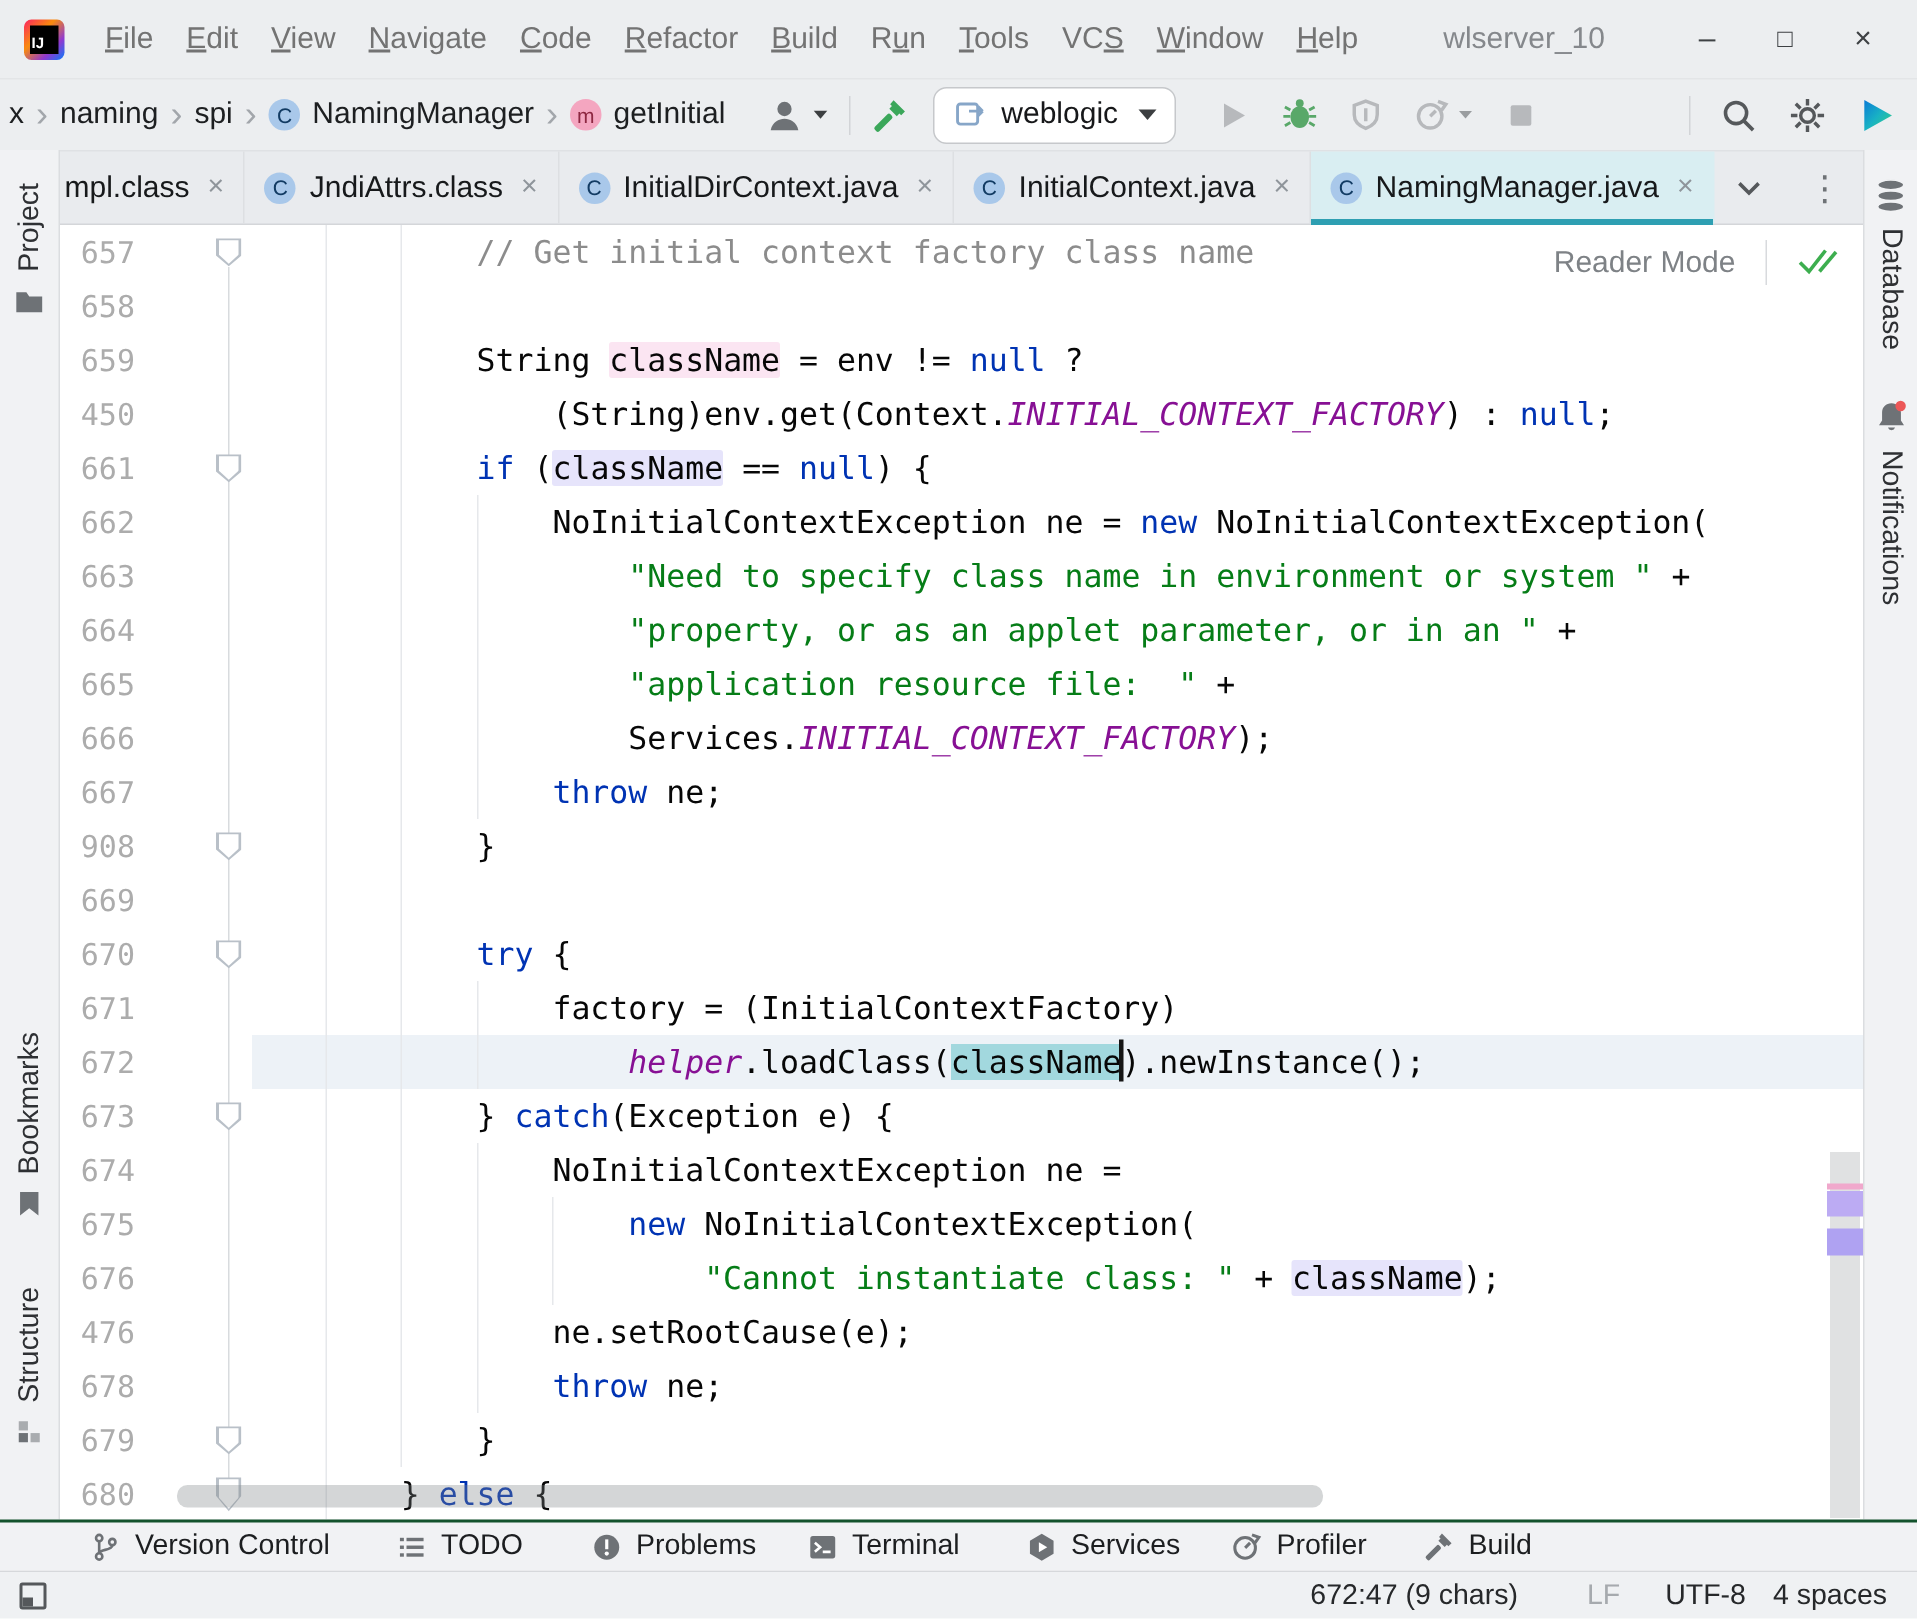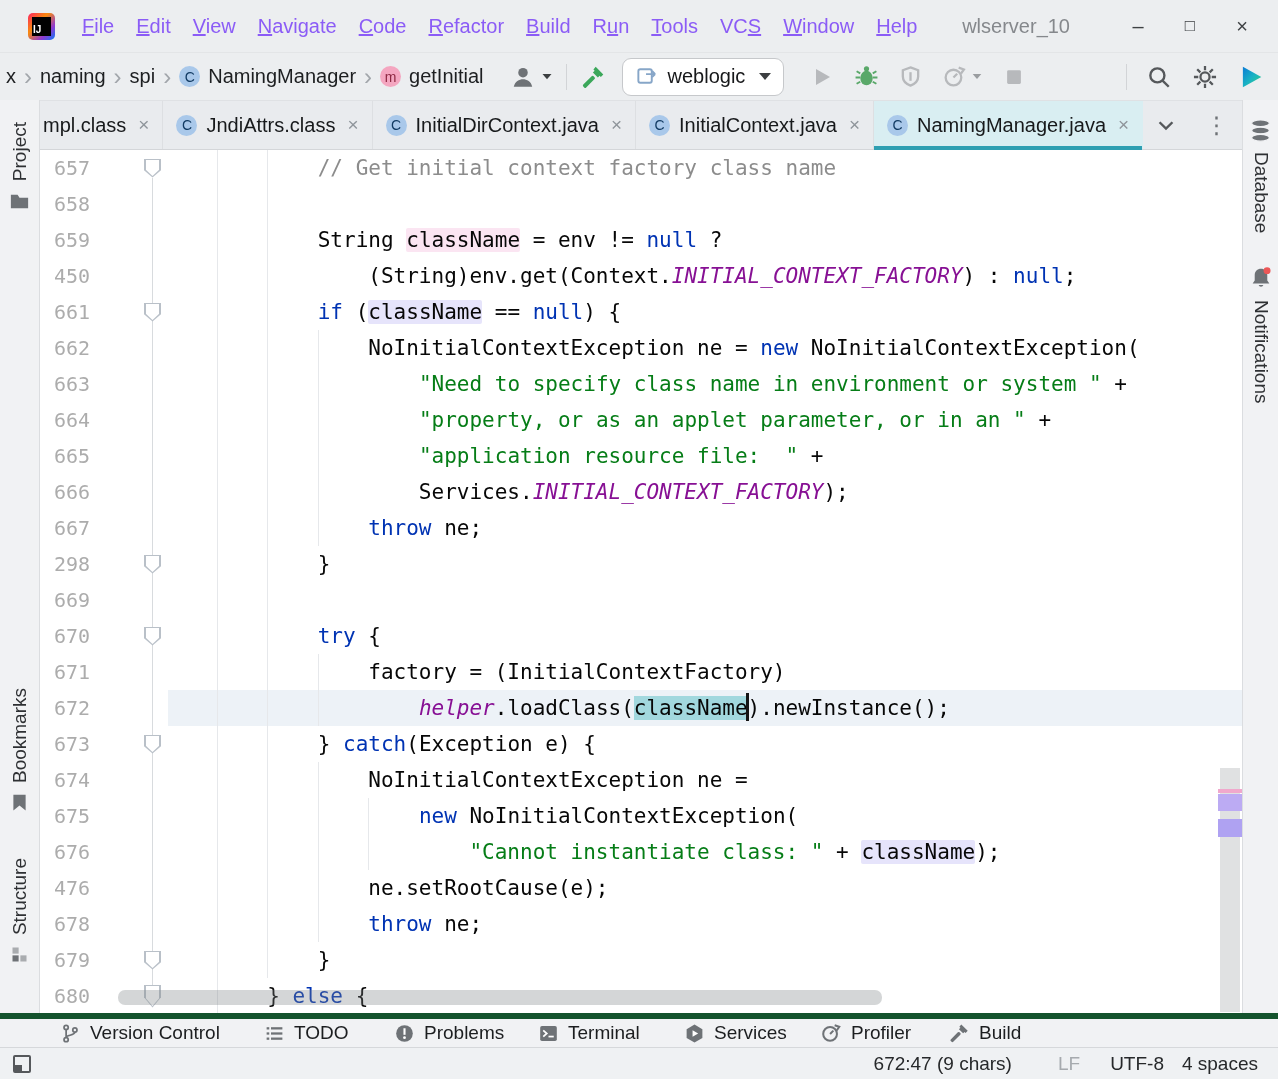--- a/index.html
+++ b/index.html
@@ -1,26 +1,26 @@
 <!DOCTYPE html>
 <html><head>
 <meta charset="utf-8">
 <style>
   * { box-sizing: border-box; }
   body { margin:0; width:1278px; height:1079px; overflow:hidden; background:#fff;
          font-family:"Liberation Sans", sans-serif; }
   .window { position:relative; width:1278px; height:1079px; background:#ECEEF0; }
 
   
-  .titlebar { height:52px; display:flex; align-items:center; padding-left:28px; background:#ECEEF0; }
+  .titlebar { height:52px; display:flex; align-items:center; padding-left:16px; background:#ECEEF0; }
   .logo { width:27px; height:27px; border-radius:5px; margin-right:16px; position:relative;
           background:linear-gradient(135deg,#FC2361,#F98B0D 38%,#9039D0 72%,#087CFA); }
   .logo i { position:absolute; inset:4px; background:#000; color:#fff; font-style:normal;
             font-size:10px; font-weight:bold; display:flex; align-items:flex-end; padding:1px; }
-  .menu-item { font-size:20px; color:#8b5cf6; padding:4px 11px; cursor:default; }
+  .menu-item { font-size:20px; color:#737373; padding:4px 11px; cursor:default; }
   .win-title { color:#85888C; font-size:20px; margin-left:auto; white-space:nowrap; }
   .win-controls { display:flex; align-items:center; margin-left:42px; padding-right:10px; }
   .win-btn { width:52px; text-align:center; font-size:20px; color:#3E4144; }
 
   
   .toolbar { height:48px; display:flex; align-items:center; padding:0 14px 0 6px; background:#ECEEF0;
              border-top:1px solid #E3E5E7; }
   .crumb { font-size:20px; color:#1d1f21; display:flex; align-items:center; gap:8px; white-space:nowrap; }
   .crumb-sep { color:#A2A6AB; font-size:24px; margin:0 8px; line-height:1; }
   .cicon { width:21px; height:21px; border-radius:50%; font-size:14px; display:flex;
@@ -81,21 +81,21 @@
   .fold.arrow { height:23px; clip-path:polygon(0 0,100% 0,100% 55%,50% 100%,0 55%); }
   .reader { position:absolute; top:10px; right:14px; display:flex; align-items:center; gap:20px; z-index:5; }
   .reader-label { font-family:"Liberation Sans",sans-serif; font-size:20px; color:#7E8286; }
   .reader-sep { width:1px; height:30px; background:#D8DADD; }
   .vthumb { position:absolute; right:2px; top:618px; width:20px; height:244px; background:rgba(130,135,140,.25); }
   .smark { position:absolute; right:0; width:24px; }
   .hscroll { position:absolute; left:78px; top:840px; width:764px; height:15px; border-radius:7px;
              background:rgba(125,130,135,.33); z-index:4; }
 
   
-  .bottombar { position:relative; height:34px; background:#F1F2F4; border-top:6px solid #14532d; }
+  .bottombar { position:relative; height:34px; background:#F1F2F4; border-top:2px solid #14532d; }
   .tool-btn { position:absolute; top:0; height:100%; display:flex; align-items:center; gap:9px;
               font-size:19px; color:#1c1e20; white-space:nowrap; }
   .statusbar { height:32px; background:#EFF1F3; border-top:1px solid #D6D8DB; display:flex;
                align-items:center; padding:0 20px 0 10px; font-size:19px; color:#26282a; }
   .status-msg { margin-left:12px; white-space:nowrap; }
   .status-right { margin-left:auto; display:flex; align-items:center; white-space:nowrap; }
   .st-lf { color:#A6AAAE; margin-left:46px; }
   .st-enc { margin-left:30px; } .st-ind { margin-left:18px; }
 </style>
 </head>
@@ -357,21 +357,21 @@
             <div class="ln" style="top: 216px;">663</div>
             <div class="code-line" style="top: 216px;"><span class="c-plain">                    </span><span class="c-str">"Need to specify class name in environment or system "</span><span class="c-plain"> +</span></div>
             <div class="ln" style="top: 252px;">664</div>
             <div class="code-line" style="top: 252px;"><span class="c-plain">                    </span><span class="c-str">"property, or as an applet parameter, or in an "</span><span class="c-plain"> +</span></div>
             <div class="ln" style="top: 288px;">665</div>
             <div class="code-line" style="top: 288px;"><span class="c-plain">                    </span><span class="c-str">"application resource file:  "</span><span class="c-plain"> +</span></div>
             <div class="ln" style="top: 324px;">666</div>
             <div class="code-line" style="top: 324px;"><span class="c-plain">                    Services.</span><span class="c-const">INITIAL_CONTEXT_FACTORY</span><span class="c-plain">);</span></div>
             <div class="ln" style="top: 360px;">667</div>
             <div class="code-line" style="top: 360px;"><span class="c-plain">                </span><span class="c-kw">throw</span><span class="c-plain"> ne;</span></div>
-            <div class="ln" style="top: 396px;">298</div>
+            <div class="ln" style="top: 396px;">908</div>
             <div class="fold" style="top: 404.5px;">
               <i></i>
             </div>
             <div class="code-line" style="top: 396px;"><span class="c-plain">            }</span></div>
             <div class="ln" style="top: 432px;">669</div>
             <div class="code-line" style="top: 432px;"></div>
             <div class="ln" style="top: 468px;">670</div>
             <div class="fold" style="top: 476.5px;">
               <i></i>
             </div>
@@ -400,20 +400,30 @@
               <i></i>
             </div>
             <div class="code-line" style="top: 792px;"><span class="c-plain">            }</span></div>
             <div class="ln" style="top: 828px;">680</div>
             <div class="fold arrow" style="top: 834.5px;">
               <i></i>
             </div>
             <div class="code-line" style="top: 828px;"><span class="c-plain">        } </span><span class="c-kw">else</span><span class="c-plain"> {</span></div>
           </div>
 
+        <div class="reader">
+          <span class="reader-label">Reader Mode</span>
+          <span class="reader-sep"></span>
+          <span class="icn">
+              <svg width="30" height="22" viewBox="0 0 30 22" fill="none" stroke="#3DAE4F" stroke-width="2.4">
+                <path d="M2 11l6 6L19 3"></path>
+                <path d="M15 17L26 4"></path>
+              </svg>
+            </span>
+        </div>
 
         <div class="vthumb"></div>
         <div class="smark" style="top:639px;height:4px;background:#F0A8CC"></div>
         <div class="smark" style="top:644px;height:17px;background:#BCABF3"></div>
         <div class="smark" style="top:669px;height:18px;background:#AFA2F2"></div>
         <div class="hscroll"></div>
       </div>
     </div>
 
     <div class="stripe right">

